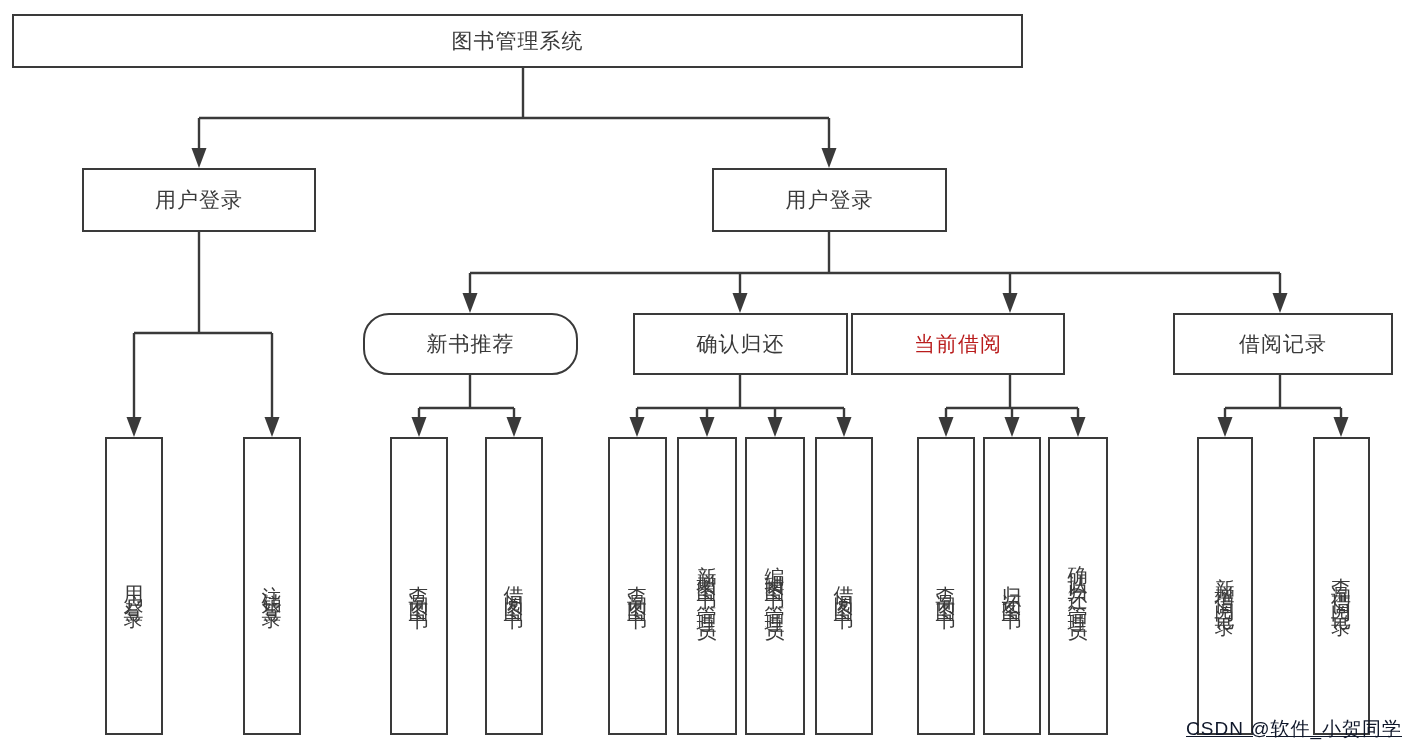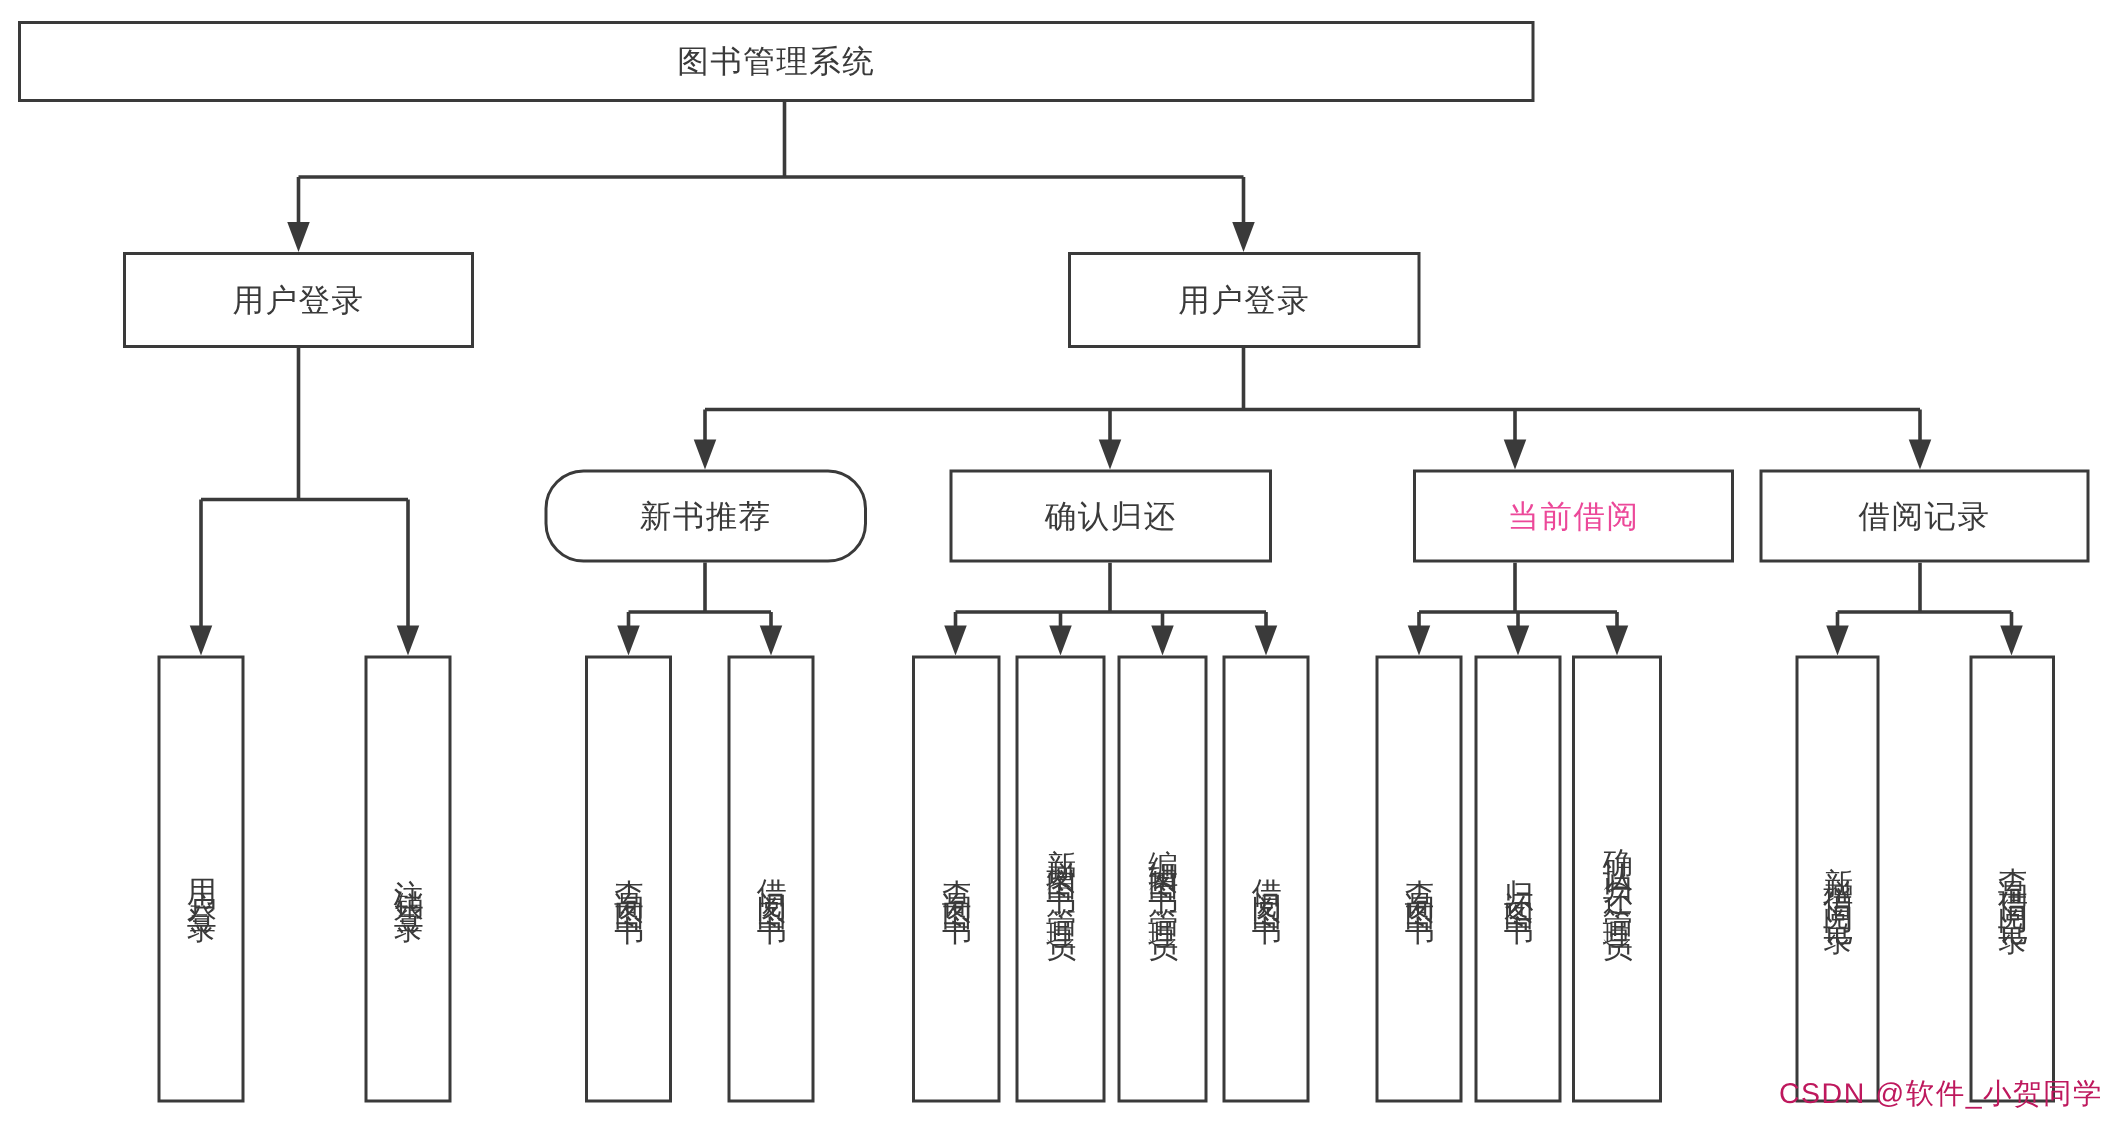--- a/index.html
+++ b/index.html
@@ -98,30 +98,30 @@
       <polygon points="1217.5,417 1232.5,417 1225,437" fill="#3a3a3a"></polygon>
       <line x1="1341" y1="408" x2="1341" y2="421" stroke="#3a3a3a" stroke-width="2.4"></line>
       <polygon points="1333.5,417 1348.5,417 1341,437" fill="#3a3a3a"></polygon>
     </svg>
   <div id="nodes">
       <div class="node h" style="left: 12px; top: 14px; width: 1011px; height: 54px; border-color: rgb(58, 58, 58); color: rgb(58, 58, 58);">图书管理系统</div>
       <div class="node h" style="left: 82px; top: 168px; width: 234px; height: 64px; border-color: rgb(58, 58, 58); color: rgb(58, 58, 58);">用户登录</div>
       <div class="node h" style="left: 712px; top: 168px; width: 235px; height: 64px; border-color: rgb(58, 58, 58); color: rgb(58, 58, 58);">用户登录</div>
       <div class="node h" style="left: 363px; top: 313px; width: 215px; height: 62px; border-color: rgb(58, 58, 58); color: rgb(58, 58, 58); border-radius: 26px;">新书推荐</div>
       <div class="node h" style="left: 633px; top: 313px; width: 215px; height: 62px; border-color: rgb(58, 58, 58); color: rgb(58, 58, 58);">确认归还</div>
-      <div class="node h" style="left: 942px; top: 313px; width: 214px; height: 62px; border-color: rgb(58, 58, 58); color: #ec4899;">当前借阅</div>
+      <div class="node h" style="left: 851px; top: 313px; width: 214px; height: 62px; border-color: rgb(58, 58, 58); color: #b91c1c;">当前借阅</div>
       <div class="node h" style="left: 1173px; top: 313px; width: 220px; height: 62px; border-color: rgb(58, 58, 58); color: rgb(58, 58, 58);">借阅记录</div>
       <div class="node v" style="left: 105px; top: 437px; width: 58px; height: 298px; border-color: rgb(58, 58, 58); color: rgb(58, 58, 58);">用户登录</div>
       <div class="node v" style="left: 243px; top: 437px; width: 58px; height: 298px; border-color: rgb(58, 58, 58); color: rgb(58, 58, 58);">注销登录</div>
       <div class="node v" style="left: 390px; top: 437px; width: 58px; height: 298px; border-color: rgb(58, 58, 58); color: rgb(58, 58, 58);">查询图书</div>
       <div class="node v" style="left: 485px; top: 437px; width: 58px; height: 298px; border-color: rgb(58, 58, 58); color: rgb(58, 58, 58);">借阅图书</div>
       <div class="node v" style="left: 608px; top: 437px; width: 59px; height: 298px; border-color: rgb(58, 58, 58); color: rgb(58, 58, 58);">查询图书</div>
       <div class="node v" style="left: 677px; top: 437px; width: 60px; height: 298px; border-color: rgb(58, 58, 58); color: rgb(58, 58, 58);">新增图书（管理员）</div>
       <div class="node v" style="left: 745px; top: 437px; width: 60px; height: 298px; border-color: rgb(58, 58, 58); color: rgb(58, 58, 58);">编辑图书（管理员）</div>
       <div class="node v" style="left: 815px; top: 437px; width: 58px; height: 298px; border-color: rgb(58, 58, 58); color: rgb(58, 58, 58);">借阅图书</div>
       <div class="node v" style="left: 917px; top: 437px; width: 58px; height: 298px; border-color: rgb(58, 58, 58); color: rgb(58, 58, 58);">查询图书</div>
       <div class="node v" style="left: 983px; top: 437px; width: 58px; height: 298px; border-color: rgb(58, 58, 58); color: rgb(58, 58, 58);">归还图书</div>
       <div class="node v" style="left: 1048px; top: 437px; width: 60px; height: 298px; border-color: rgb(58, 58, 58); color: rgb(58, 58, 58);">确认归还（管理员）</div>
       <div class="node v" style="left: 1197px; top: 437px; width: 56px; height: 298px; border-color: rgb(58, 58, 58); color: rgb(58, 58, 58);">新增借阅记录</div>
       <div class="node v" style="left: 1313px; top: 437px; width: 57px; height: 298px; border-color: rgb(58, 58, 58); color: rgb(58, 58, 58);">查询借阅记录</div>
     </div>
-  <span id="watermark" style="color: #be185d;">CSDN @软件_小贺同学</span>
+  <span id="watermark" style="color: #0f172a; text-decoration: underline;">CSDN @软件_小贺同学</span>
 </div>
 
 </body></html>

